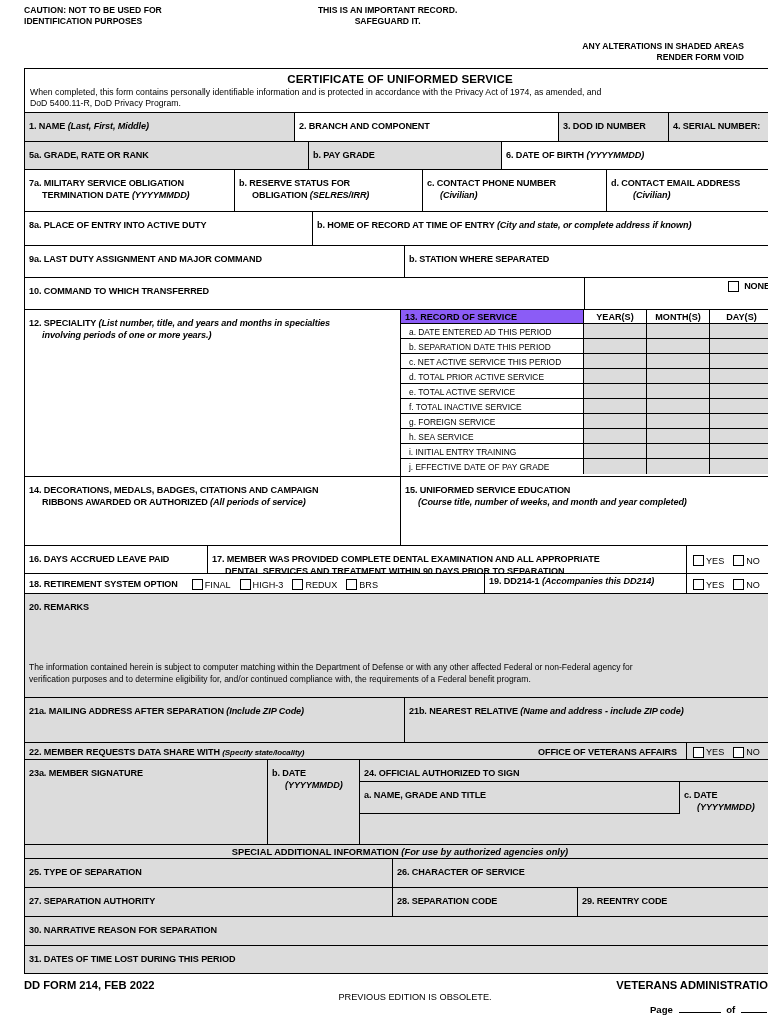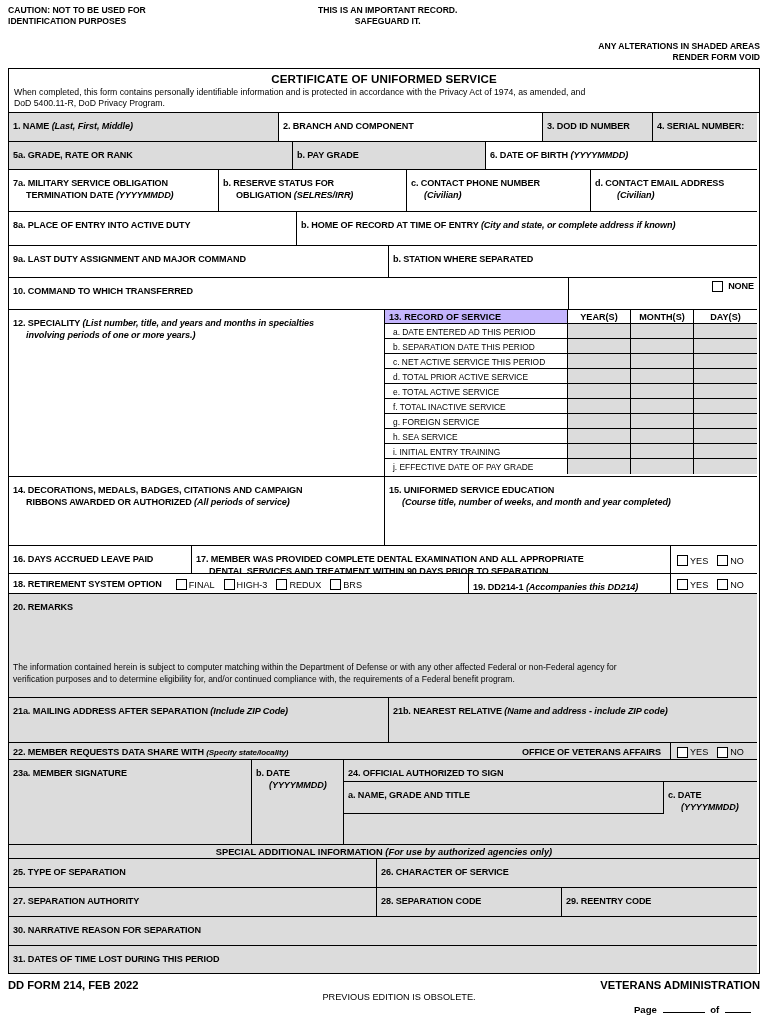--- a/index.html
+++ b/index.html
@@ -12,21 +12,21 @@
     height: 1022px;
     font-family: "Liberation Sans", sans-serif;
     color: #000000;
     -webkit-font-smoothing: antialiased;
   }
   .page {
     position: relative;
     width: 768px;
     height: 1022px;
     box-sizing: border-box;
-    padding: 0 8px;
+    padding: 0 24px;
   }
 
   
   .caution-bar {
     display: flex;
     width: 100%;
     padding-top: 5px;
     font-size: 8.6px;
     font-weight: bold;
     line-height: 1.32;
@@ -98,21 +98,21 @@
   .ros-head { display: flex; }
   .ros-row  { display: flex; }
   .ros-title {
     width: 183px;
     box-sizing: border-box;
     border-right: 1px solid #000;
     border-bottom: 1px solid #000;
     padding: 2px 0 1px 4px;
     font-size: 9.1px;
     font-weight: bold;
-    background: #c4b5fd;
+    background: #8b5cf6;
   }
   .ros-col {
     width: 63px;
     box-sizing: border-box;
     border-right: 1px solid #000;
     border-bottom: 1px solid #000;
     text-align: center;
     font-size: 9.1px;
     font-weight: bold;
     padding: 2px 0 1px 0;
@@ -475,21 +475,21 @@
             <span class="cbx-grp">
               <span class="cbx"></span>
               <span class="t">REDUX</span>
             </span>
             <span class="cbx-grp">
               <span class="cbx"></span>
               <span class="t">BRS</span>
             </span>
           </span>
       </div>
-      <div class="cell white" style="width:202px;height:20px;display:flex;align-items:flex-end;">
+      <div class="cell white" style="width:202px;height:20px;display:flex;align-items:flex-start;">
         <span class="lbl"><span>19. DD214-1</span>
         <span class="ital">(Accompanies this DD214)</span></span>
       </div>
       <div class="cell white last" style="width:86px;height:20px;display:flex;align-items:center;padding-left:6px;">
         <span class="cbx-grp">
           <span class="cbx"></span>
           <span class="t">YES</span>
         </span>
         <span class="cbx-grp" style="margin-right:0;">
           <span class="cbx"></span>

